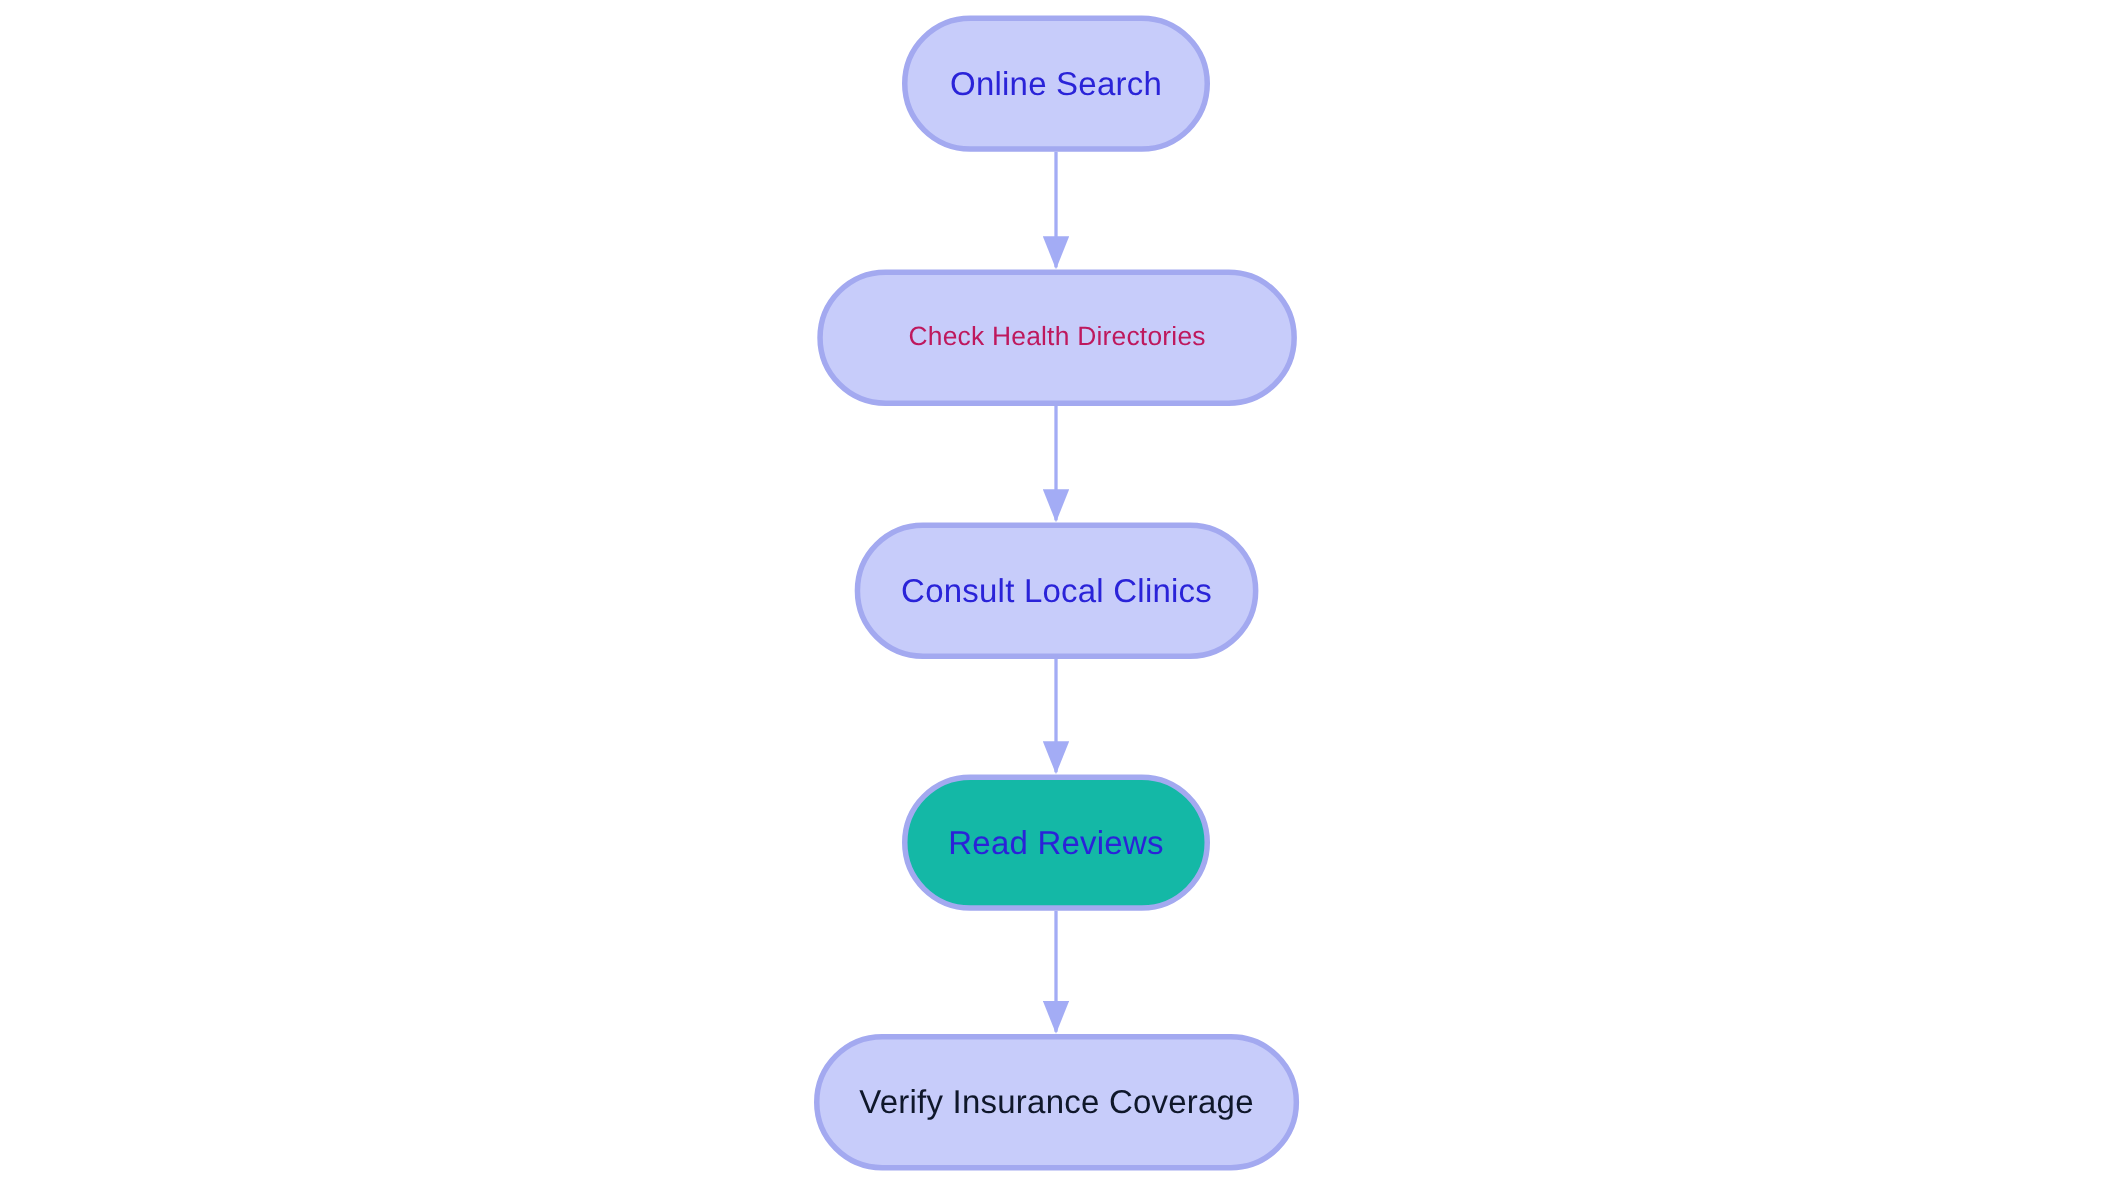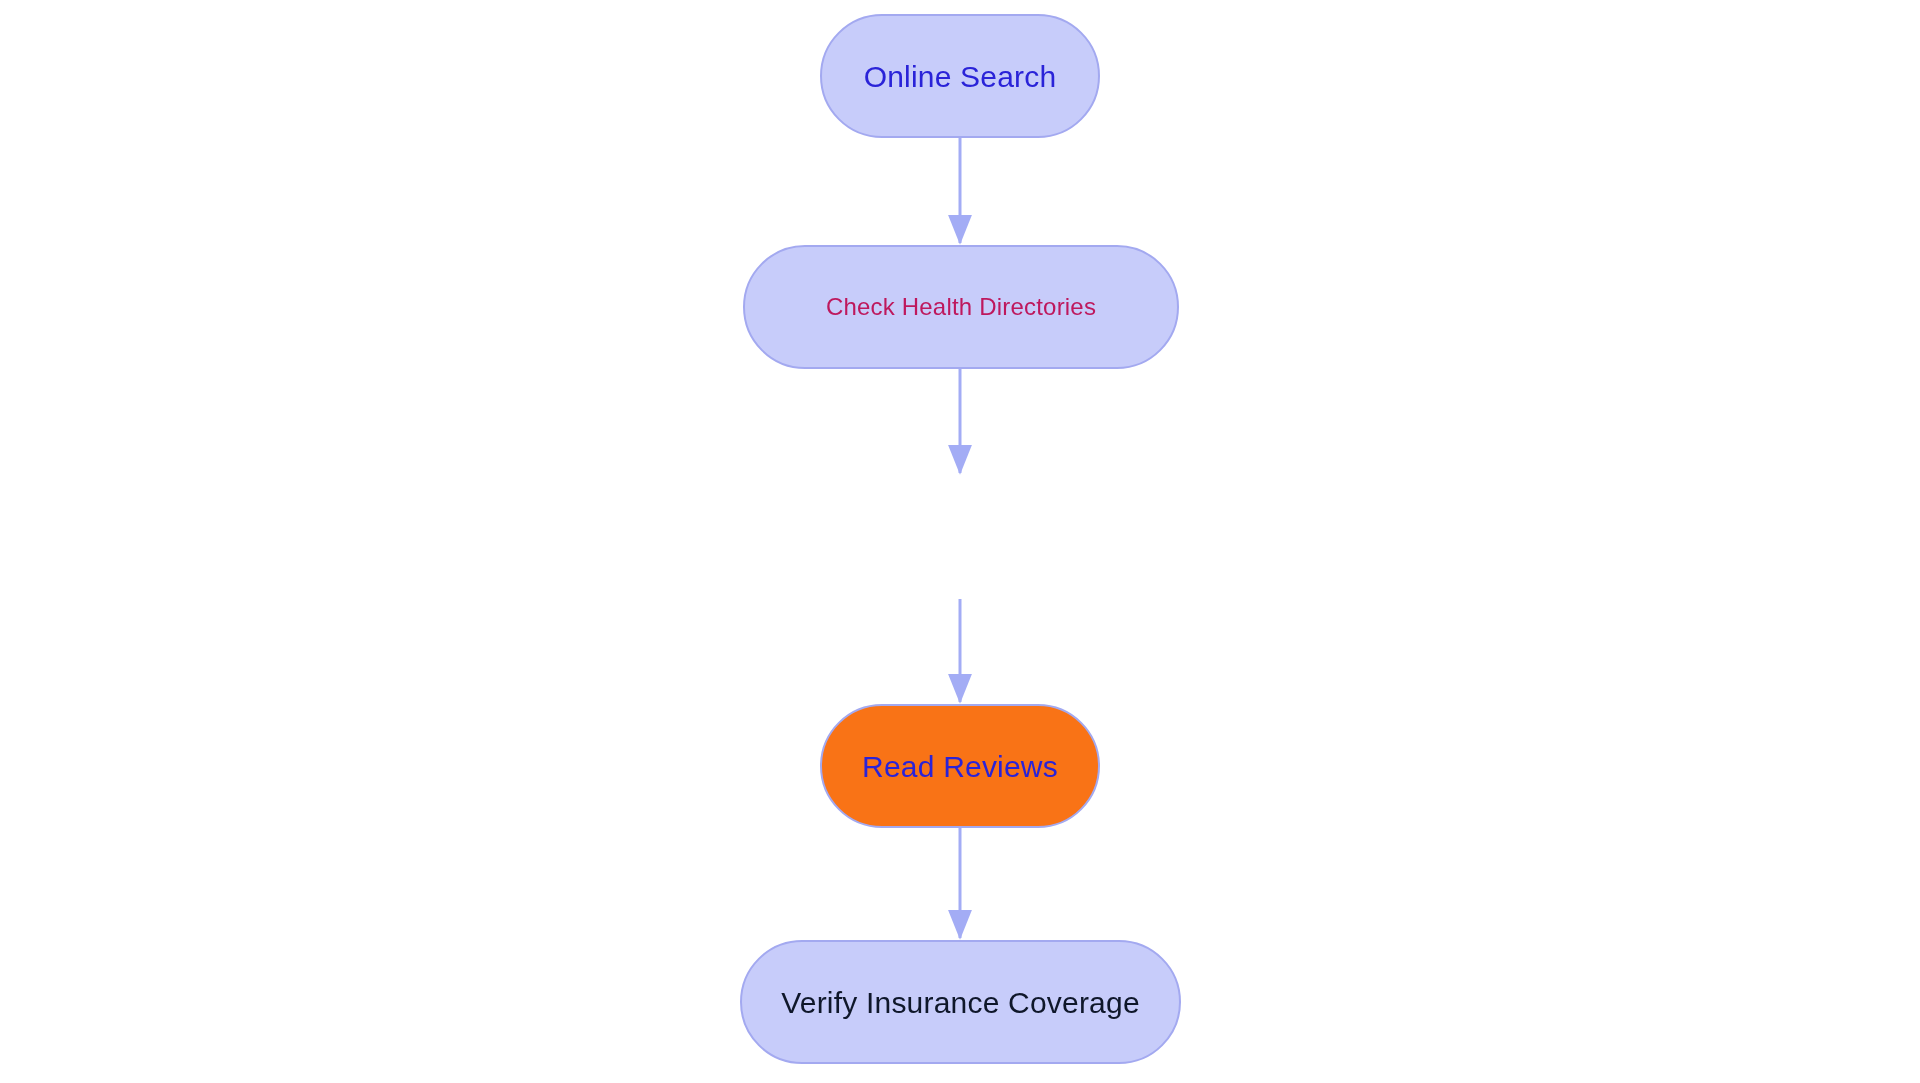--- a/index.html
+++ b/index.html
@@ -38,21 +38,21 @@
     height: 1083px;
   }
 
   .flow-node {
     position: absolute;
     box-sizing: border-box;
     display: flex;
     align-items: center;
     justify-content: center;
     background: #c7ccfa;
-    border: 2px solid #4c1d95;
+    border: 5px solid #4c1d95;
     border-radius: 999px;
     text-align: center;
   }
 
   .flow-node-label {
     font-family: "Liberation Sans", sans-serif;
     font-size: 30px;
     line-height: 1.1;
     font-weight: 400;
     color: #2a23d8;
@@ -79,21 +79,24 @@
       </g>
   </svg>
 
   <div id="node-layer">
       <div class="flow-node" style="left: 820px; top: 14px; width: 280px; height: 124px; background: rgb(199, 204, 250); border-color: rgb(163, 169, 240);">
         <span class="flow-node-label" style="color: rgb(42, 35, 216); font-size: 30px;">Online Search</span>
       </div>
       <div class="flow-node" style="left: 743px; top: 245px; width: 436px; height: 124px; background: rgb(199, 204, 250); border-color: rgb(163, 169, 240);">
         <span class="flow-node-label" style="color: #be185d; font-size: 24px;">Check Health Directories</span>
       </div>
-      <div class="flow-node" style="left: 820px; top: 704px; width: 280px; height: 124px; background: #f97316; border-color: rgb(163, 169, 240);">
+      <div class="flow-node" style="left: 777px; top: 475px; width: 367px; height: 124px; background: rgb(199, 204, 250); border-color: rgb(163, 169, 240);">
+        <span class="flow-node-label" style="color: rgb(42, 35, 216); font-size: 30px;">Consult Local Clinics</span>
+      </div>
+      <div class="flow-node" style="left: 820px; top: 704px; width: 280px; height: 124px; background: #14b8a6; border-color: rgb(163, 169, 240);">
         <span class="flow-node-label" style="color: rgb(42, 35, 216); font-size: 30px;">Read Reviews</span>
       </div>
       <div class="flow-node" style="left: 740px; top: 940px; width: 441px; height: 124px; background: rgb(199, 204, 250); border-color: rgb(163, 169, 240);">
         <span class="flow-node-label" style="color: #0f172a; font-size: 30px;">Verify Insurance Coverage</span>
       </div>
     </div>
 
 </div>
 
 </body></html>

